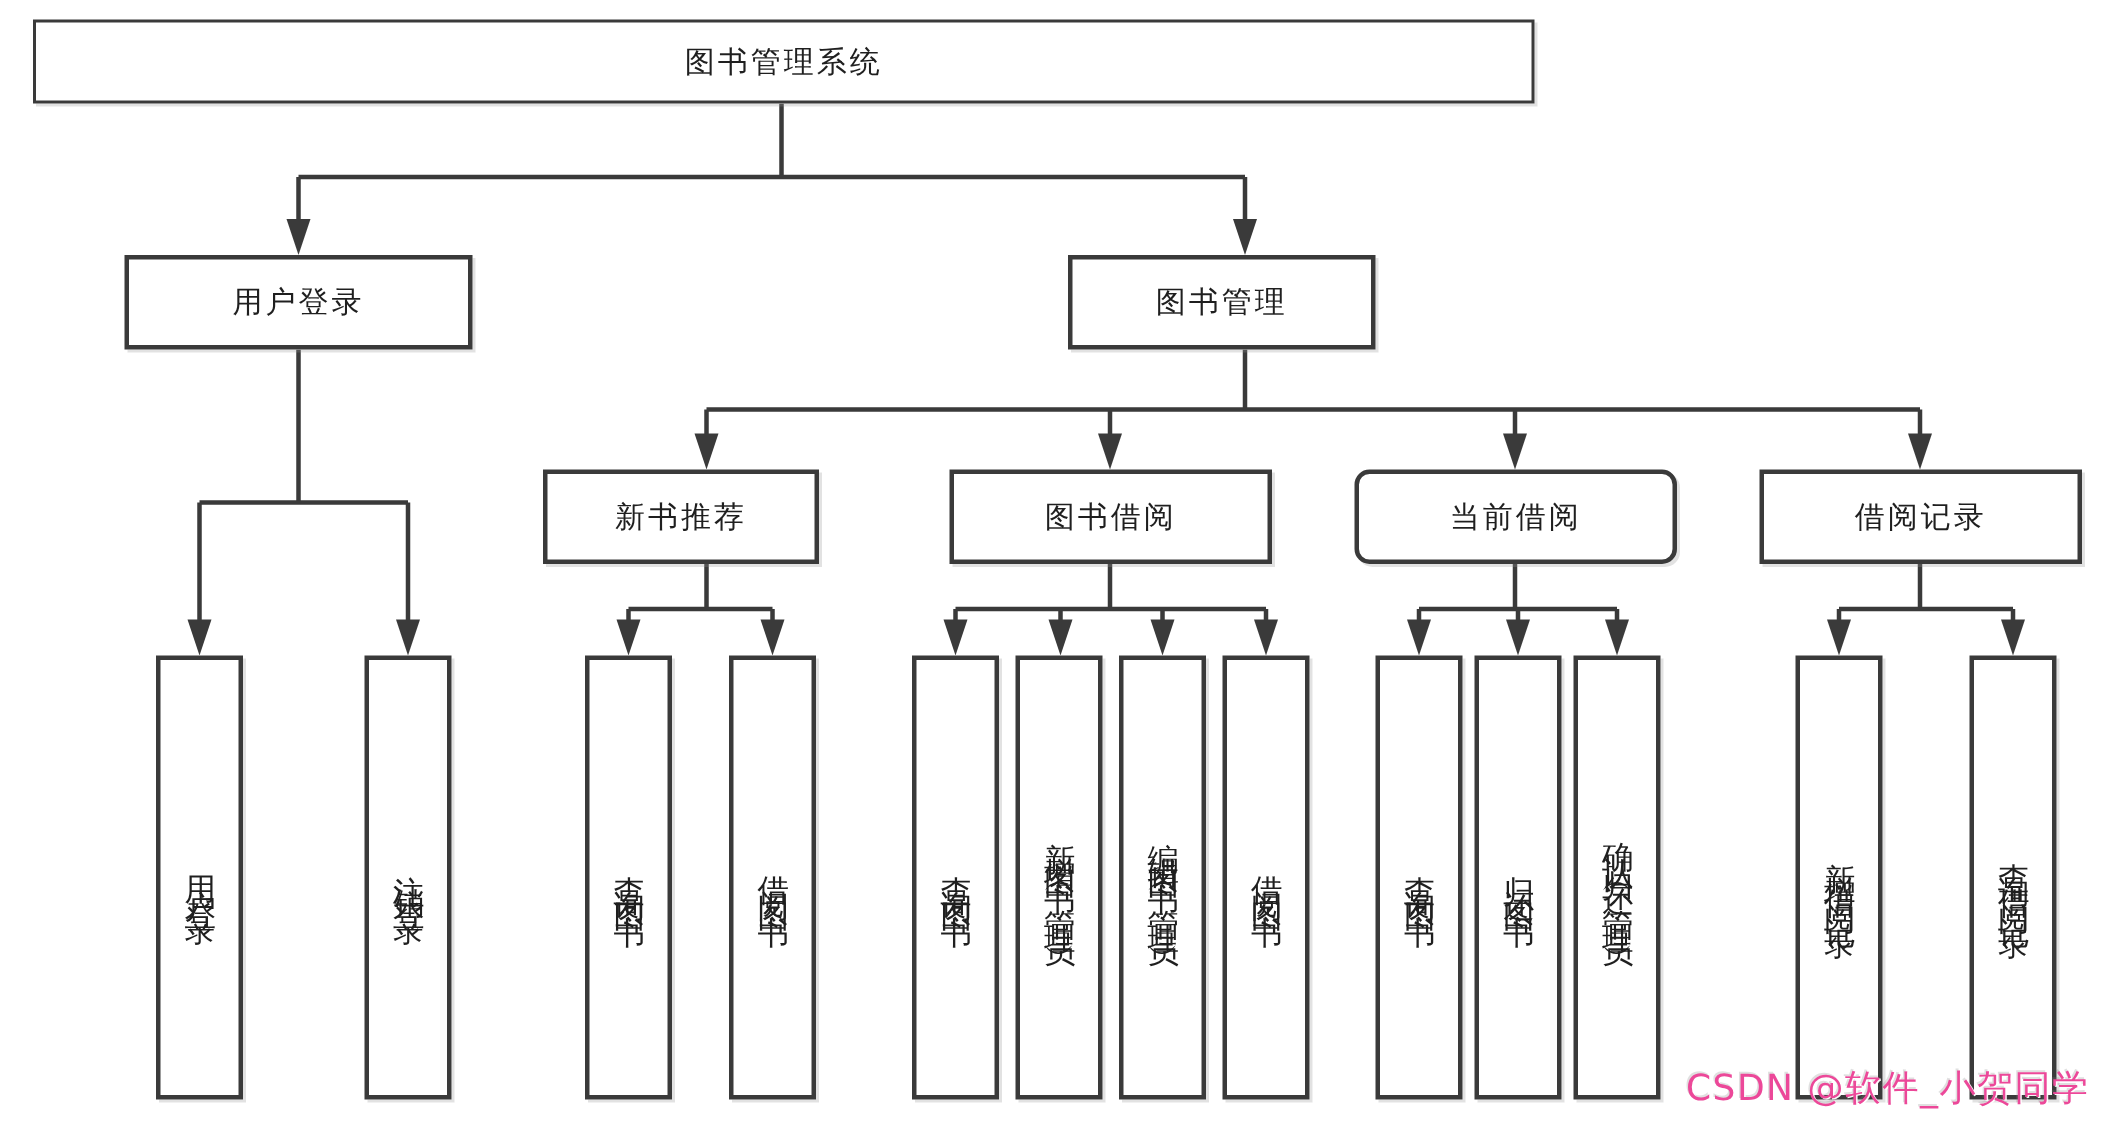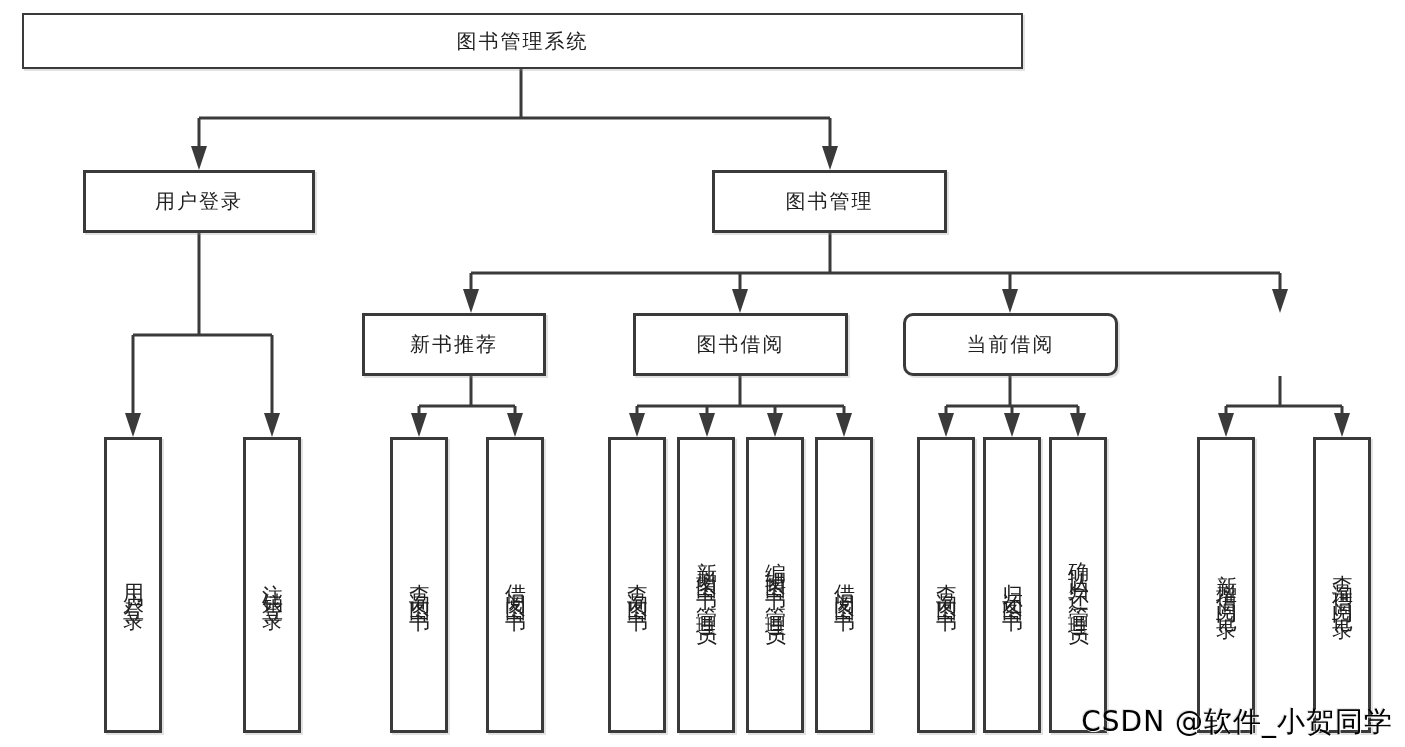--- a/index.html
+++ b/index.html
@@ -15,37 +15,37 @@
   .hbox{font-size:20px;letter-spacing:2px;white-space:nowrap;}
   .vbox{
     writing-mode:vertical-rl;text-orientation:mixed;
     font-size:21px;letter-spacing:9px;line-height:1.0;
   }
 
   
   #n-root{left:22px;top:13px;width:1001px;height:56px;border-width:2px;}
   
   #n-l1-0{left:83px;top:170px;width:232px;height:63px;}
-  #n-l1-1{left:712px;top:170px;width:235px;height:63px;}
+  #n-l1-1{left:712px;top:170px;width:205px;height:63px;}
   
   #n-l2-0{left:362px;top:313px;width:184px;height:63px;}
   #n-l2-1{left:633px;top:313px;width:215px;height:63px;}
   #n-l2-2{left:903px;top:313px;width:215px;height:63px;border-radius:10px;}
   #n-l2-3{left:1173px;top:313px;width:215px;height:63px;}
   
   .leaf{top:437px;width:58px;height:296px;}
   #n-a0{left:104px;}  #n-a1{left:243px;}
   #n-b0{left:390px;}  #n-b1{left:486px;}
   #n-c0{left:608px;}  #n-c1{left:677px;}  #n-c2{left:746px;}  #n-c3{left:815px;}
   #n-d0{left:917px;}  #n-d1{left:983px;}  #n-d2{left:1049px;}
   #n-e0{left:1197px;} #n-e1{left:1313px;}
 
   .watermark{
     position:absolute;right:12px;bottom:6px;
-    font-size:28px;letter-spacing:1px;color:#000000;
+    font-size:24px;letter-spacing:1px;color:#ec4899;
     text-shadow:1px 1px 0 rgba(255,255,255,0.95), -1px -1px 0 rgba(130,130,130,0.25);
     white-space:nowrap;pointer-events:none;
   }
 </style>
 </head>
 <body>
 
 <div class="canvas">
 
   <svg class="connectors" viewBox="0 0 1405 747" xmlns="http://www.w3.org/2000/svg" aria-hidden="true">
@@ -92,20 +92,21 @@
   </svg>
 
   <div class="node hbox" id="n-root">图书管理系统</div>
 
   <div class="node hbox" id="n-l1-0">用户登录</div>
   <div class="node hbox" id="n-l1-1">图书管理</div>
 
   <div class="node hbox" id="n-l2-0">新书推荐</div>
   <div class="node hbox" id="n-l2-1">图书借阅</div>
   <div class="node hbox" id="n-l2-2">当前借阅</div>
+  <div class="node hbox" id="n-l2-3">借阅记录</div>
 
   <div class="node vbox leaf" id="n-a0">用户登录</div>
   <div class="node vbox leaf" id="n-a1">注销登录</div>
 
   <div class="node vbox leaf" id="n-b0">查询图书</div>
   <div class="node vbox leaf" id="n-b1">借阅图书</div>
 
   <div class="node vbox leaf" id="n-c0">查询图书</div>
   <div class="node vbox leaf" id="n-c1">新增图书（管理员）</div>
   <div class="node vbox leaf" id="n-c2">编辑图书（管理员）</div>

